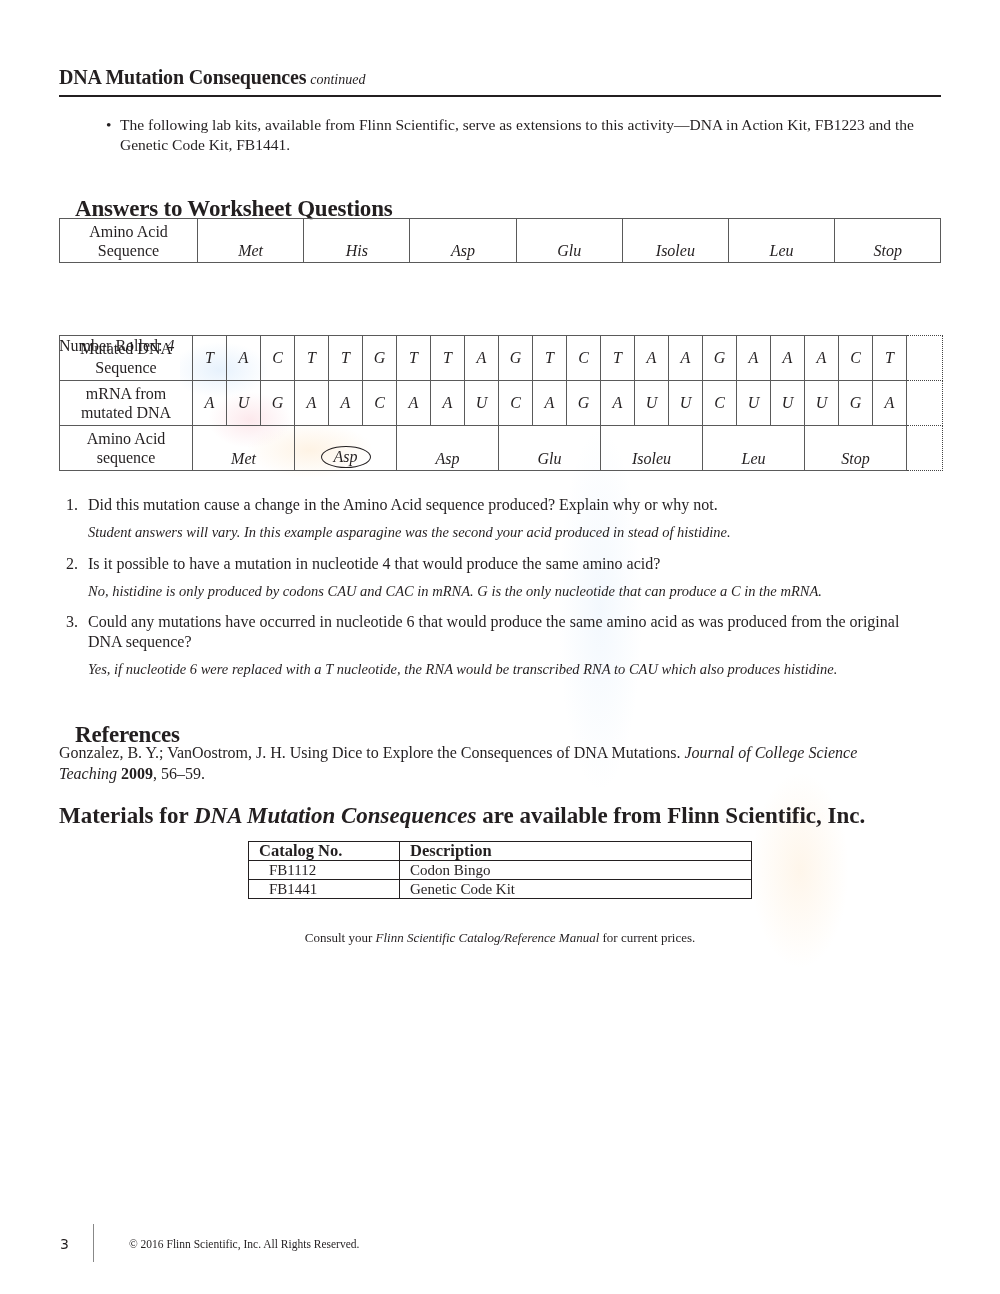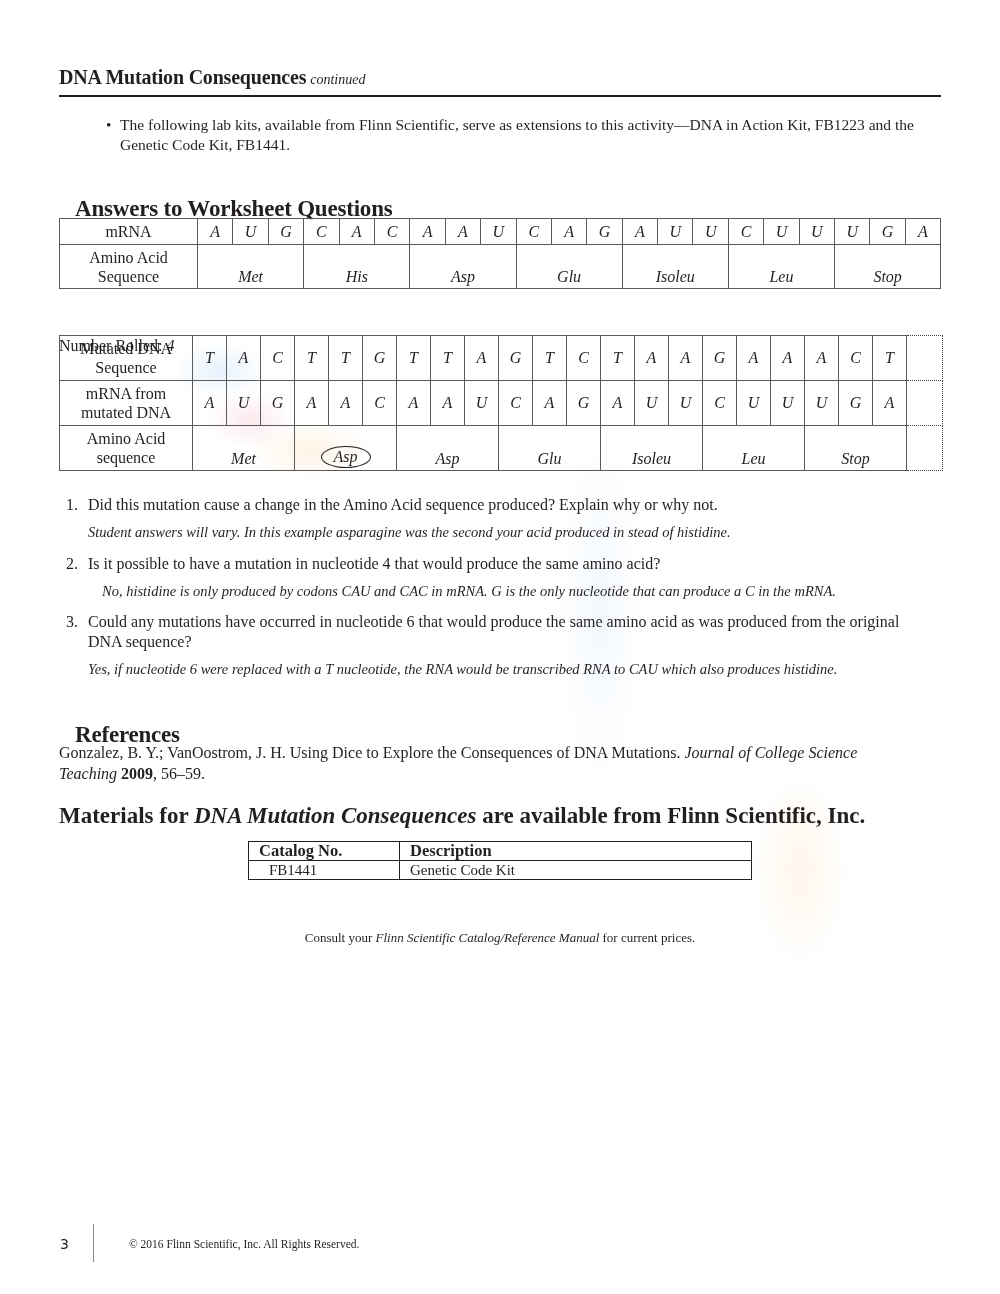--- a/index.html
+++ b/index.html
@@ -98,44 +98,20 @@
       <col style="width: 35.4px;">
       <col style="width: 35.4px;">
       <col style="width: 35.4px;">
       <col style="width: 35.4px;">
       <col style="width: 35.4px;">
       <col style="width: 35.4px;">
       <col style="width: 35.4px;">
       <col style="width: 35.4px;">
     </colgroup>
   <tbody>
-      <tr style="height:26px;">
-    <td class="label">mRNA</td>
-  <td class="nuc">A</td>
-        <td class="nuc">U</td>
-        <td class="nuc">G</td>
-        <td class="nuc">C</td>
-        <td class="nuc">A</td>
-        <td class="nuc">C</td>
-        <td class="nuc">A</td>
-        <td class="nuc">A</td>
-        <td class="nuc">U</td>
-        <td class="nuc">C</td>
-        <td class="nuc">A</td>
-        <td class="nuc">G</td>
-        <td class="nuc">A</td>
-        <td class="nuc">U</td>
-        <td class="nuc">U</td>
-        <td class="nuc">C</td>
-        <td class="nuc">U</td>
-        <td class="nuc">U</td>
-        <td class="nuc">U</td>
-        <td class="nuc">G</td>
-        <td class="nuc">A</td>
-      </tr>
   <tr style="height:44px;">
     <td class="label">
       <div>Amino Acid</div>
       <div>Sequence</div>
     </td>
   <td class="aa" colspan="3">Met</td>
         <td class="aa" colspan="3">His</td>
         <td class="aa" colspan="3">Asp</td>
         <td class="aa" colspan="3">Glu</td>
         <td class="aa" colspan="3">Isoleu</td>
@@ -253,21 +229,21 @@
 <div class="q" style="top:495px;">
   <span class="num">1.</span>
   <span class="qt">Did this mutation cause a change in the Amino Acid sequence produced? Explain why or why not.</span>
 </div>
 <div class="ans" style="top:524px;">Student answers will vary. In this example asparagine was the second your acid produced in stead of histidine.</div>
 
 <div class="q" style="top:554px;">
   <span class="num">2.</span>
   <span class="qt">Is it possible to have a mutation in nucleotide 4 that would produce the same amino acid?</span>
 </div>
-<div class="ans" style="top:583px;margin-left:14px;">No, histidine is only produced by codons CAU and CAC in mRNA. G is the only nucleotide that can produce a C in the mRNA.</div>
+<div class="ans" style="top:583px;">No, histidine is only produced by codons CAU and CAC in mRNA. G is the only nucleotide that can produce a C in the mRNA.</div>
 
 <div class="q" style="top:612px;">
   <span class="num">3.</span>
   <span class="qt">Could any mutations have occurred in nucleotide 6 that would produce the same amino acid as was produced from the original DNA sequence?</span>
 </div>
 <div class="ans" style="top:661px;">Yes, if nucleotide 6 were replaced with a T nucleotide, the RNA would be transcribed RNA to CAU which also produces histidine.</div>
 
 <h2 class="section" style="top:706px;">References</h2>
 <div class="ref">
   <span>Gonzalez, B. Y.; VanOostrom, J. H. Using Dice to Explore the Consequences of DNA Mutations. </span><i>Journal of College Science Teaching</i> <b>2009</b><span>, 56–59.</span>
@@ -279,20 +255,24 @@
 
 <table class="catalog">
   <thead>
     <tr>
       <th>Catalog No.</th>
       <th>Description</th>
     </tr>
   </thead>
   <tbody>
     <tr>
+      <td class="cat">FB1112</td>
+      <td>Codon Bingo</td>
+    </tr>
+    <tr>
       <td class="cat">FB1441</td>
       <td>Genetic Code Kit</td>
     </tr>
   </tbody>
 </table>
 <div class="consult">
   <span>Consult your </span><i>Flinn Scientific Catalog/Reference Manual</i><span> for current prices.</span>
 </div>
 
 <div class="footer-num">3</div>

